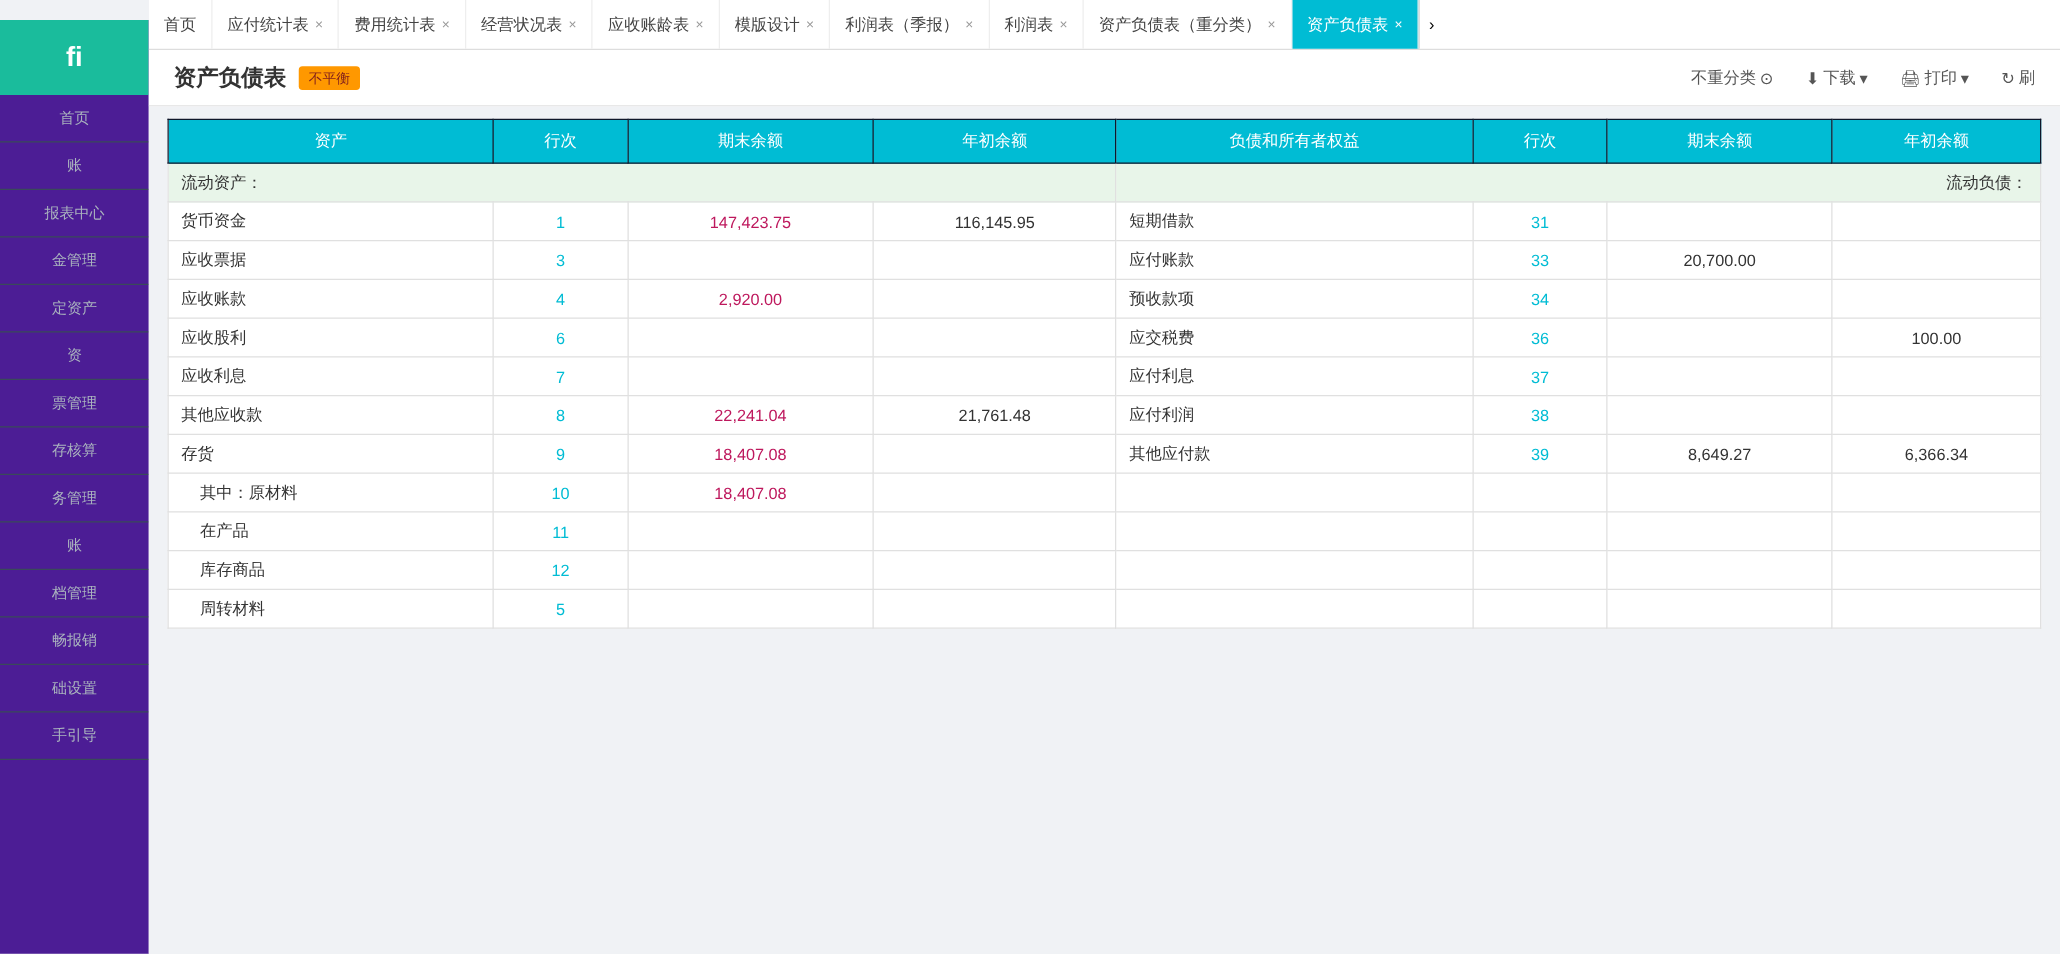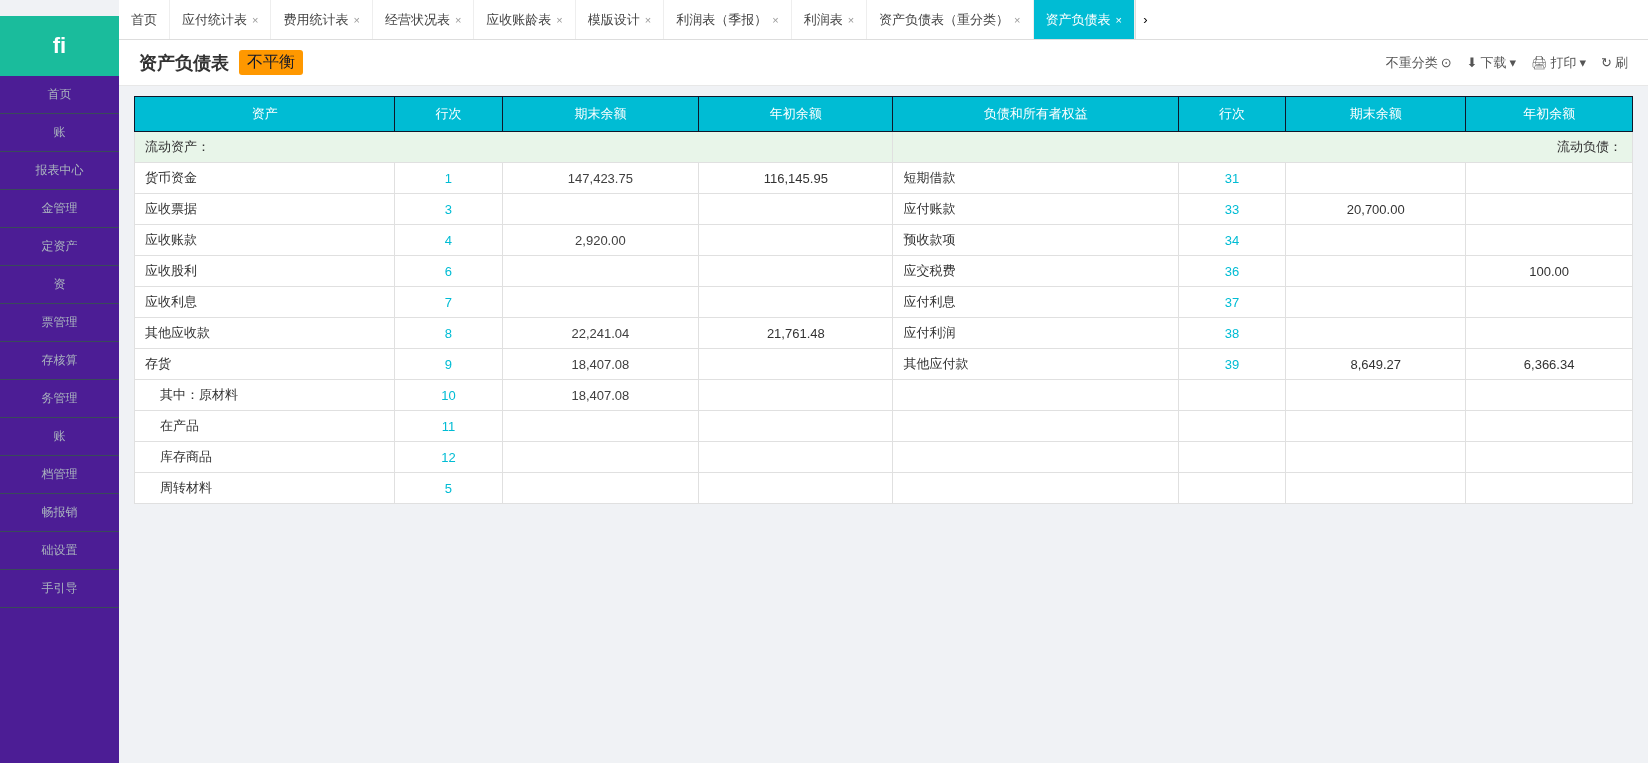--- a/index.html
+++ b/index.html
@@ -105,29 +105,29 @@
       align-items: center;
       gap: 10px;
     }
     .page-title {
       font-size: 18px;
       font-weight: bold;
       color: #333;
     }
     .badge-unbalanced {
       background: #ff9800;
-      color: #0f172a;
+      color: #7f1d1d;
       padding: 2px 8px;
       border-radius: 3px;
-      font-size: 16px;
+      font-size: 11px;
     }
     .header-actions {
       display: flex;
       align-items: center;
-      gap: 15px;
+      gap: 26px;
       font-size: 13px;
       color: #555;
     }
     .header-actions span {
       cursor: pointer;
       display: flex;
       align-items: center;
       gap: 3px;
     }
 
@@ -164,21 +164,21 @@
     }
     .section-row td {
       background: #e8f5e9;
       color: #333;
       font-weight: normal;
       text-align: right;
     }
     .sub-indent { padding-left: 25px !important; }
     .row-num { color: #00bcd4; }
     .amount { color: #333; text-align: right; }
-    .amount-link { color: #404040; cursor: pointer; }
+    .amount-link { color: #be185d; cursor: pointer; }
   </style>
 </head>
 <body>
 
 <aside class="sidebar">
   <div class="sidebar-logo">fi</div>
   <div class="sidebar-item">首页</div>
   <div class="sidebar-item">账</div>
   <div class="sidebar-item">报表中心</div>
   <div class="sidebar-item">金管理</div>

